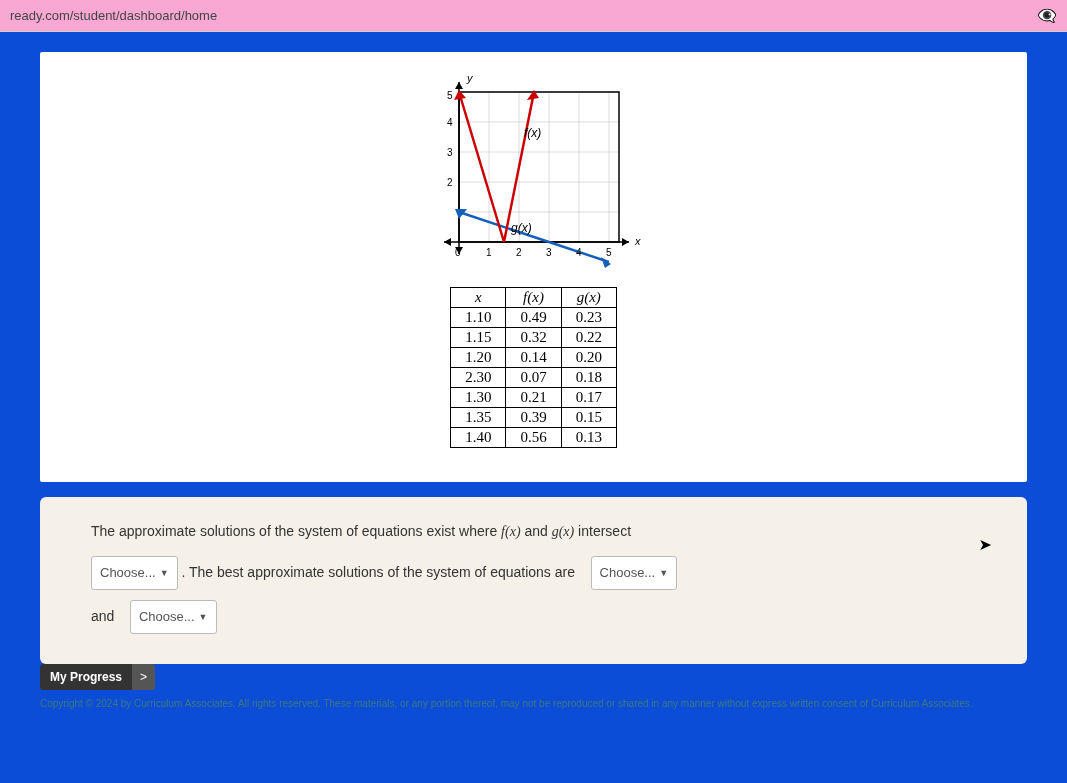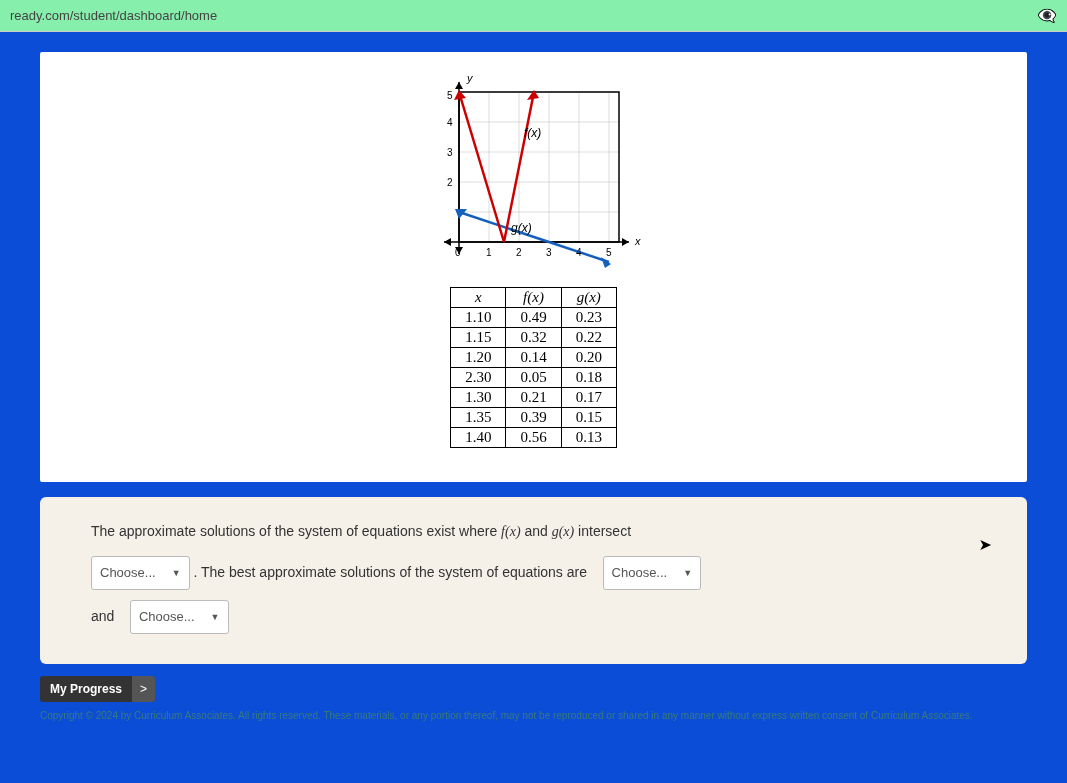--- a/index.html
+++ b/index.html
@@ -4,21 +4,21 @@
   <style>
     * { box-sizing: border-box; margin: 0; padding: 0; }
     body {
       font-family: Arial, sans-serif;
       background: #e8e8e8;
       width: 1067px;
       height: 783px;
       overflow: hidden;
     }
     .browser-bar {
-      background: #86efac;
+      background: #f9a8d4;
       padding: 6px 10px;
       display: flex;
       justify-content: space-between;
       align-items: center;
       border-bottom: 1px solid #ccc;
     }
     .url-text { color: #444; font-size: 13px; }
     .eye-icon { font-size: 16px; color: #333; }
     .viewport {
       background: #0b4dd6;
@@ -61,35 +61,35 @@
       padding: 20px 25px;
       font-size: 14px;
       color: #333;
       position: relative;
     }
     .question-text { margin-bottom: 12px; }
     .answer-line { margin-left: 26px; margin-bottom: 10px; line-height: 2; }
     .choose-dropdown {
       display: inline-flex;
       align-items: center;
-      gap: 16px;
+      gap: 4px;
       background: #fff;
       border: 1px solid #bbb;
       border-radius: 3px;
       padding: 3px 8px;
       font-size: 13px;
       color: #555;
       cursor: pointer;
     }
     .caret { font-size: 9px; color: #555; }
     .italic { font-style: italic; font-family: "Times New Roman", serif; }
     .bottom-bar {
       display: flex;
       align-items: center;
-      margin-top: 12px;
+      margin-top: 0;
       gap: 0;
     }
     .my-progress-btn {
       background: #333;
       color: #fff;
       font-size: 12px;
       font-weight: bold;
       padding: 6px 10px;
       border: none;
       border-radius: 3px 0 0 3px;
@@ -203,21 +203,21 @@
             <td>0.32</td>
             <td>0.22</td>
           </tr>
       <tr>
             <td>1.20</td>
             <td>0.14</td>
             <td>0.20</td>
           </tr>
       <tr>
             <td>2.30</td>
-            <td>0.05</td>
+            <td>0.07</td>
             <td>0.18</td>
           </tr>
       <tr>
             <td>1.30</td>
             <td>0.21</td>
             <td>0.17</td>
           </tr>
       <tr>
             <td>1.35</td>
             <td>0.39</td>

